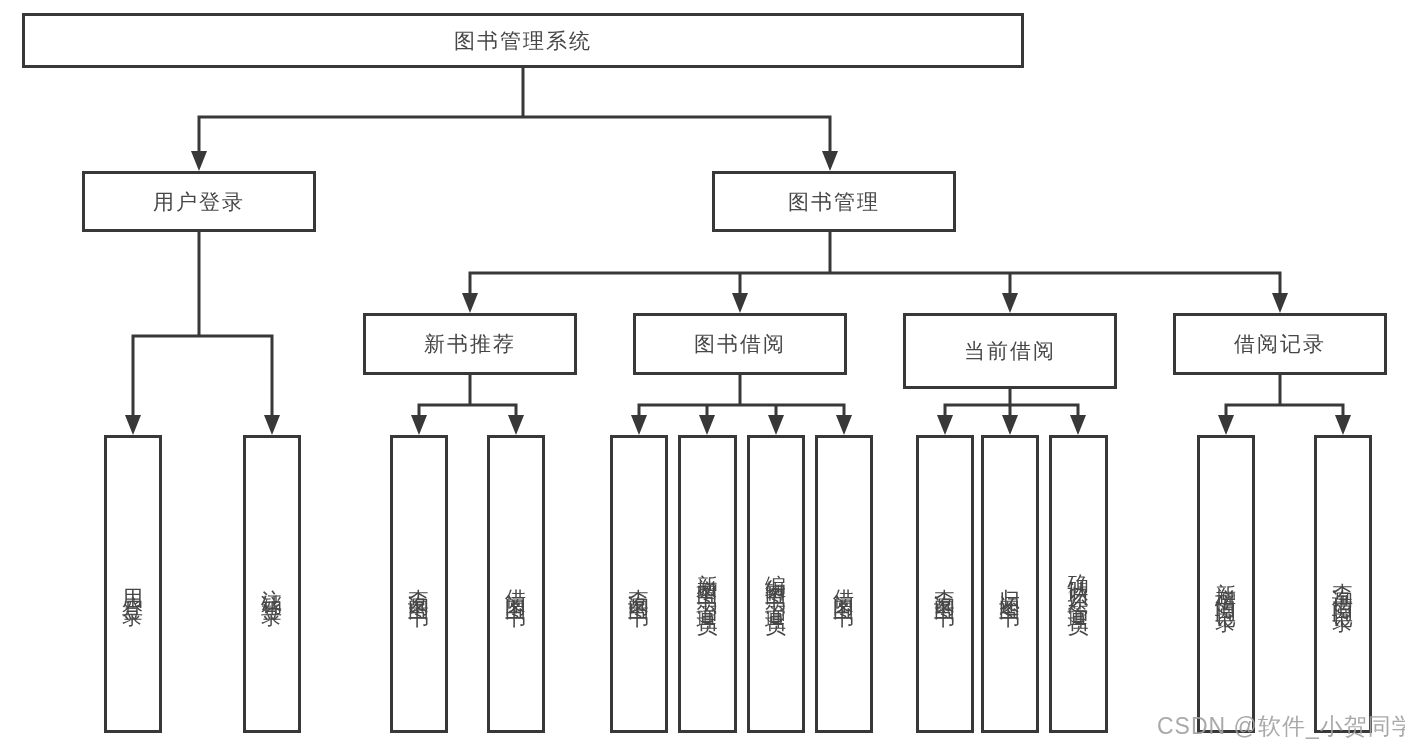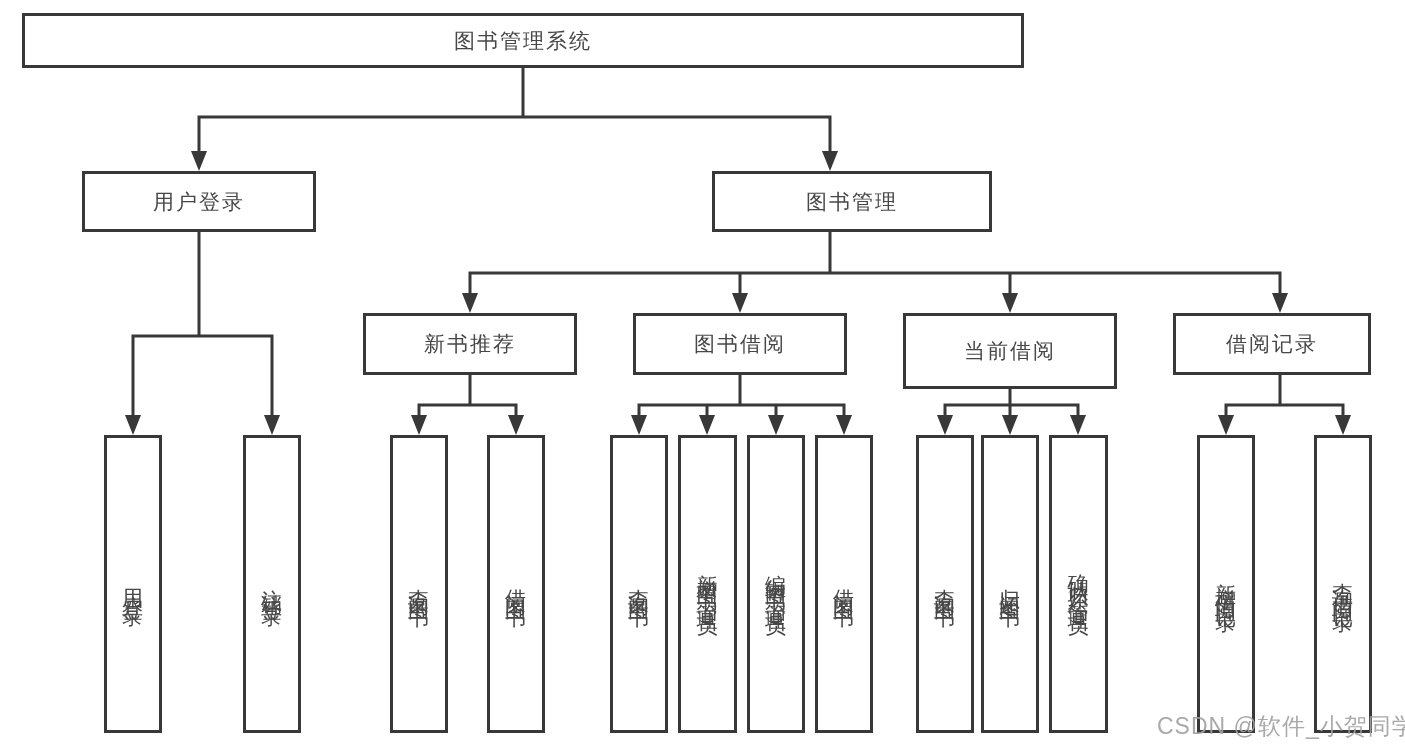--- a/index.html
+++ b/index.html
@@ -107,34 +107,34 @@
     </g>
   </svg>
 
   <div class="node h" style="left:22px; top:13px; width:1002px; height:55px;">
     <span>图书管理系统</span>
   </div>
 
   <div class="node h" style="left:82px; top:171px; width:234px; height:61px;">
     <span>用户登录</span>
   </div>
-  <div class="node h" style="left:712px; top:171px; width:280px; height:61px;">
+  <div class="node h" style="left:712px; top:171px; width:244px; height:61px;">
     <span>图书管理</span>
   </div>
 
   <div class="node h" style="left:363px; top:313px; width:214px; height:62px;">
     <span>新书推荐</span>
   </div>
   <div class="node h" style="left:633px; top:313px; width:214px; height:62px;">
     <span>图书借阅</span>
   </div>
   <div class="node h" style="left:903px; top:313px; width:214px; height:76px;">
     <span>当前借阅</span>
   </div>
-  <div class="node h" style="left:1173px; top:313px; width:198px; height:62px;">
+  <div class="node h" style="left:1173px; top:313px; width:214px; height:62px;">
     <span>借阅记录</span>
   </div>
 
   <div class="node v" style="left:104px; top:435px; width:58px; height:298px;">
     <span>用户登录</span>
   </div>
   <div class="node v" style="left:243px; top:435px; width:58px; height:298px;">
     <span>注销登录</span>
   </div>
 

